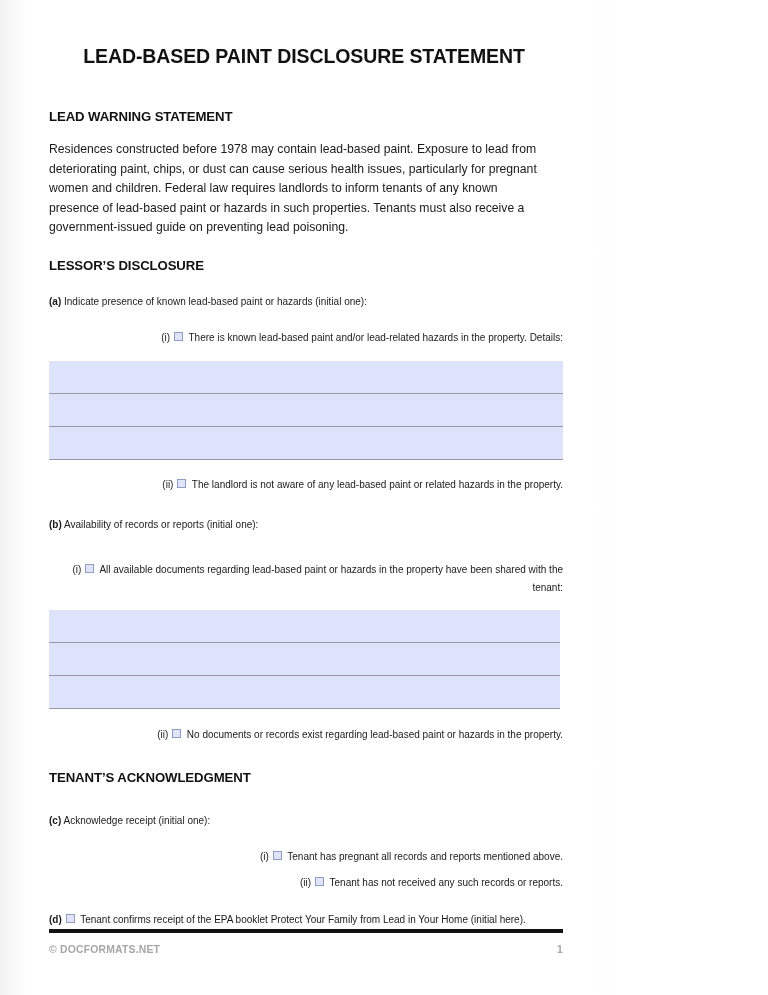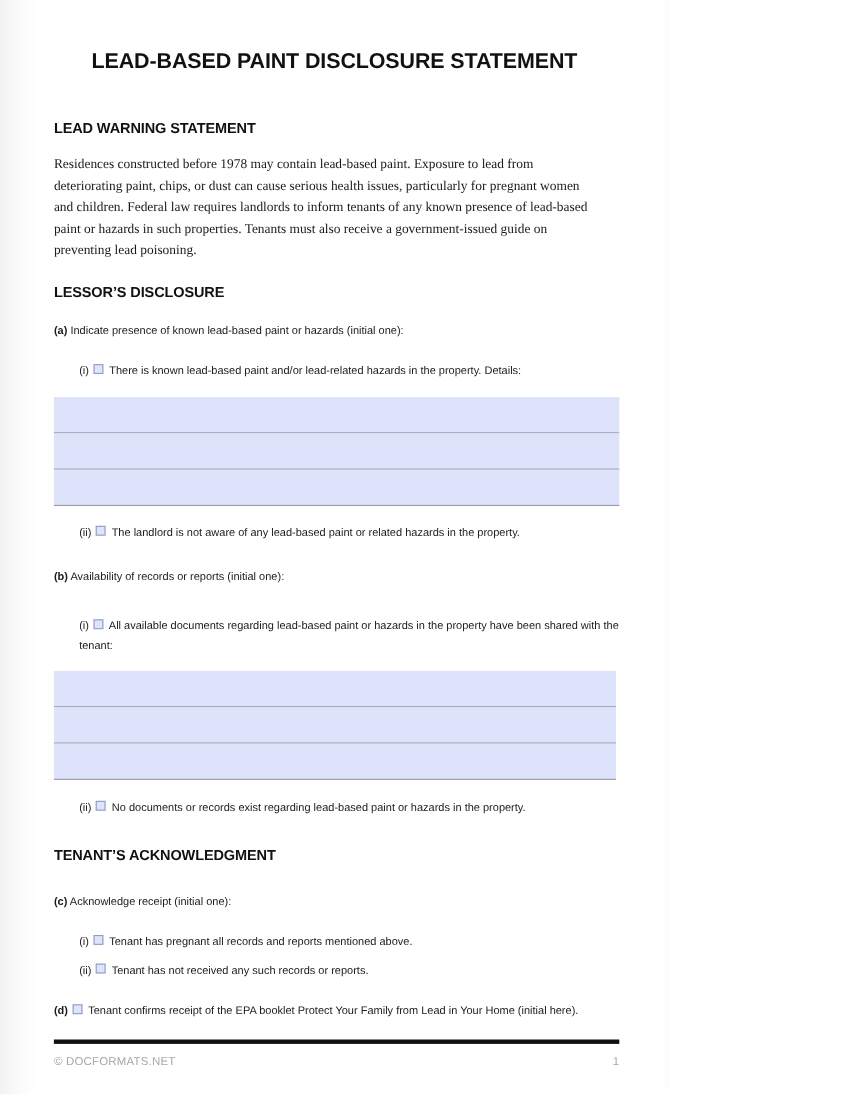--- a/index.html
+++ b/index.html
@@ -59,31 +59,31 @@
     font-weight: bold;
     color: #111111;
     letter-spacing: -0.1px;
   }
 
   .body-text {
     font-size: 12.2px;
     line-height: 19.6px;
     color: #1a1a1a;
     text-align: left;
-    font-family: Liberation Serif, serif;
   }
 
   .item-line {
     font-size: 10px;
     line-height: 18px;
     color: #1a1a1a;
   }
 
   .item-indent {
     padding-left: 23px;
+    text-align: right;
   }
 
   .lbl-strong { font-weight: bold; }
   .booklet-title { }
 
   
   .checkbox {
     display: inline-block;
     width: 9px;
     height: 9px;
@@ -105,21 +105,22 @@
     box-sizing: border-box;
   }
   .field-row.first {
     border-top: 0;
   }
 
   .footer {
     position: absolute;
     left: 49px;
     right: 46px;
-    bottom: 24px;
+    bottom: 40px;
+    font-weight: bold;
   }
   .footer-rule {
     height: 4px;
     background: #111111;
     margin-bottom: 11px;
   }
   .footer-row {
     display: flex;
     justify-content: space-between;
     align-items: baseline;

